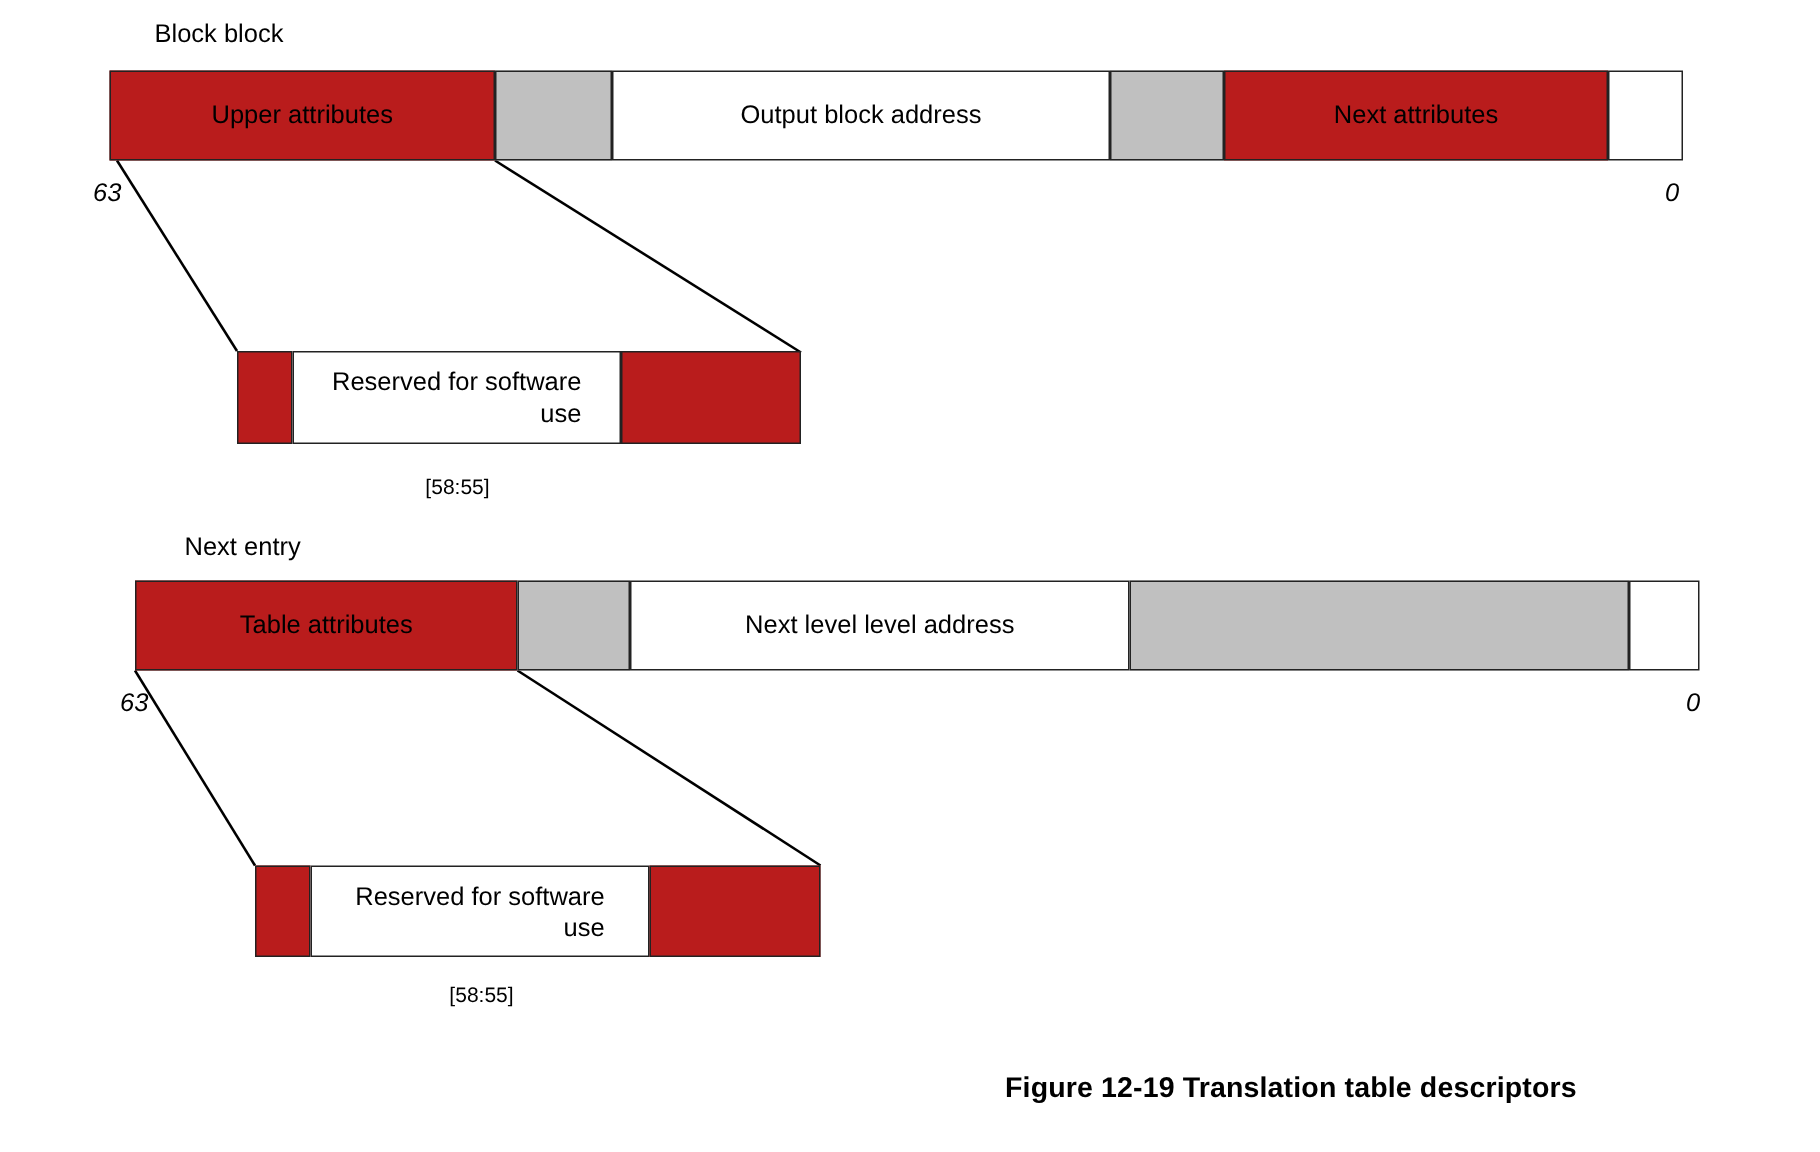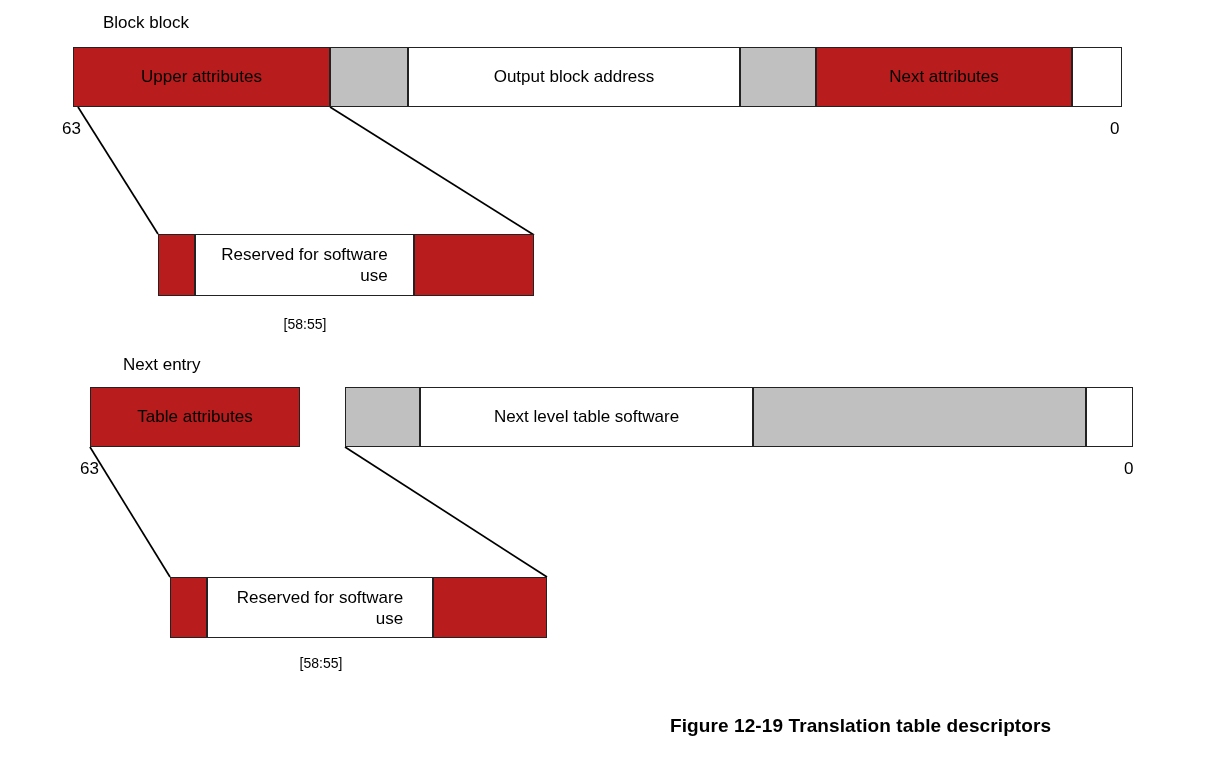--- a/index.html
+++ b/index.html
@@ -35,20 +35,21 @@
     font-size: 17px;
     line-height: 20px;
     white-space: nowrap;
     color: #000;
   }
   .entry-title {
     font-size: 17px;
   }
   .bit-label {
     font-size: 17px;
+    font-style: italic;
   }
   .bracket-label {
     font-size: 14px;
     text-align: center;
   }
   .fig-caption {
     font-size: 19px;
     font-weight: bold;
     letter-spacing: 0.1px;
   }
@@ -128,28 +129,28 @@
 use</span>
   </div>
   <div class="field cyan" style="left:414px; top:234px; width:120px; height:62px;">
     <span class="ftext"></span>
   </div>
   <div class="lbl bracket-label" style="left:196px; top:314px; width:218px;">[58:55]</div>
 
   <div class="lbl entry-title" style="left:123px; top:355px;">Next entry</div>
 
   <div class="bar" style="left:0; top:0; width:1213px; height:0;">
-    <div class="field cyan" style="left:90px; top:387px; width:210px; height:60px;">
+    <div class="field cyan" style="left:90px; top:387px; width:255px; height:60px;">
       <span class="ftext">Table attributes</span>
     </div>
     <div class="field gray" style="left:345px; top:387px; width:75px; height:60px;">
       <span class="ftext"></span>
     </div>
     <div class="field white" style="left:420px; top:387px; width:333px; height:60px;">
-      <span class="ftext">Next level table software</span>
+      <span class="ftext">Next level level address</span>
     </div>
     <div class="field gray" style="left:753px; top:387px; width:333px; height:60px;">
       <span class="ftext"></span>
     </div>
     <div class="field white" style="left:1086px; top:387px; width:47px; height:60px;">
       <span class="ftext"></span>
     </div>
   </div>
 
   <div class="lbl bit-label" style="left:80px; top:459px;">63</div>

